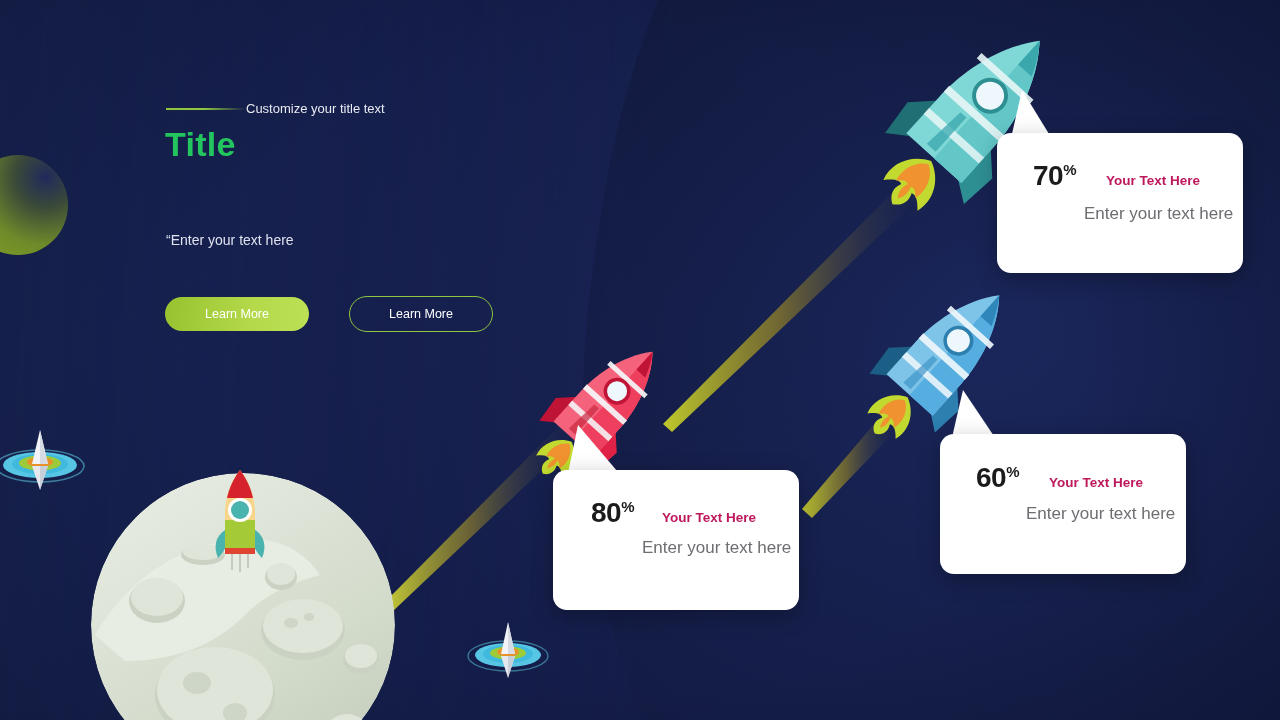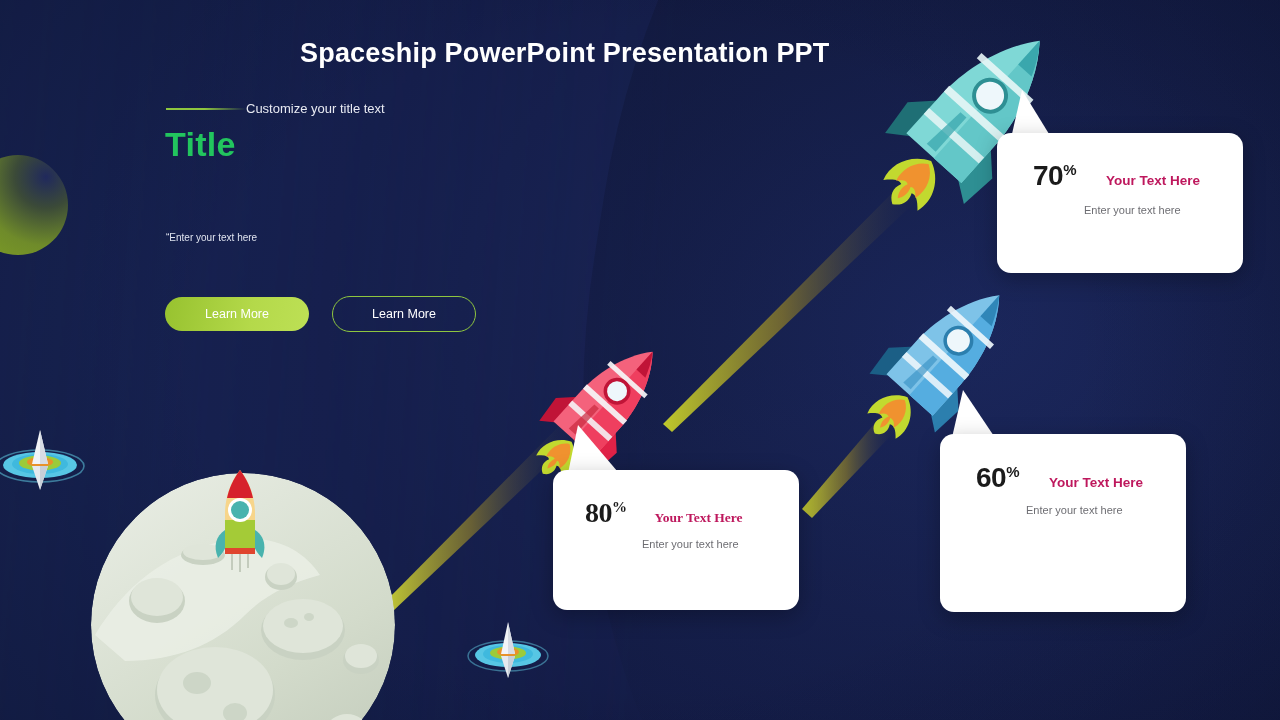--- a/index.html
+++ b/index.html
@@ -49,44 +49,44 @@
   .subtitle{
     position:absolute;left:246px;top:101px;
     font-size:13px;color:#e8eaf2;font-weight:normal;
   }
   .title-green{
     position:absolute;left:165px;top:125px;
     font-size:34px;font-weight:bold;color:#22c55e;letter-spacing:.3px;
   }
   .body-quote{
     position:absolute;left:166px;top:232px;
-    font-size:10px;color:#dfe3ef;font-weight:normal;
-  }
-  .btn-row{position:absolute;left:165px;top:296px;display:flex;gap:23px;align-items:center;}
+    font-size:14px;color:#dfe3ef;font-weight:normal;
+  }
+  .btn-row{position:absolute;left:165px;top:296px;display:flex;gap:40px;align-items:center;}
   .btn{
     height:34px;min-width:144px;border-radius:18px;display:flex;align-items:center;justify-content:center;
     font-size:12.5px;cursor:pointer;user-select:none;
   }
   .btn-solid{
     background:linear-gradient(100deg,#97c22f 0%,#b4d94a 60%,#bde055 100%);
     color:#ffffff;border:none;
   }
   .btn-outline{
     background:transparent;border:1.4px solid #8ec63f;color:#ffffff;min-width:142px;
   }
   
   .card{
     position:absolute;background:#ffffff;border-radius:14px;
     box-shadow:0 6px 22px rgba(0,0,0,.28);
   }
   .card .pct-row{display:flex;align-items:baseline;}
   .pct{font-size:28px;font-weight:bold;color:#1b1b1b;letter-spacing:-.5px;}
   .pct sup{font-size:15px;font-weight:bold;vertical-align:super;}
   .card-head{font-size:13.5px;font-weight:bold;color:#be185d;}
-  .card-sub{font-size:11px;color:#6d6d72;padding-left:48px;}
+  .card-sub{font-size:17px;color:#6d6d72;padding-left:48px;}
 </style>
 </head>
 <body>
 
 <div id="slide">
 
   <div class="bg-base"></div>
   <div class="bg-swoosh"></div>
   <div class="bg-swoosh2"></div>
   <div class="bg-vignette"></div>
@@ -202,28 +202,28 @@
 
   <div class="card" style="left:997px;top:133px;width:246px;height:140px;">
     <div class="pct-row" style="position:absolute;left:36px;top:27px;">
       <span class="pct"><span>70</span><sup>%</sup></span>
       <span class="card-head" style="margin-left:30px;">Your Text Here</span>
     </div>
     <div class="card-sub" style="position:absolute;left:39px;top:71px;">Enter your text here</div>
   </div>
 
   <div class="card" style="left:553px;top:470px;width:246px;height:140px;">
-    <div class="pct-row" style="position:absolute;left:32px;top:27px;font-family:Liberation Serif, serif;">
+    <div class="pct-row" style="position:absolute;left:38px;top:27px;">
       <span class="pct"><span>80</span><sup>%</sup></span>
       <span class="card-head" style="margin-left:28px;">Your Text Here</span>
     </div>
     <div class="card-sub" style="position:absolute;left:41px;top:68px;">Enter your text here</div>
   </div>
 
-  <div class="card" style="left:940px;top:434px;width:246px;height:178px;">
+  <div class="card" style="left:940px;top:434px;width:246px;height:140px;">
     <div class="pct-row" style="position:absolute;left:36px;top:28px;">
       <span class="pct"><span>60</span><sup>%</sup></span>
       <span class="card-head" style="margin-left:30px;">Your Text Here</span>
     </div>
     <div class="card-sub" style="position:absolute;left:38px;top:70px;">Enter your text here</div>
   </div>
 
   <svg width="320" height="260" style="position:absolute;left:85px;top:465px;">
     <defs>
       <clipPath id="moonClip">
@@ -306,21 +306,20 @@
     <ellipse cx="44" cy="41" rx="33" ry="12" fill="#57c6e4"></ellipse>
     <ellipse cx="44" cy="40" rx="25" ry="9" fill="#3fb9de"></ellipse>
     <ellipse cx="44" cy="39" rx="18" ry="6.5" fill="#9ccb3a"></ellipse>
     <ellipse cx="44" cy="38" rx="11" ry="4.5" fill="#e8912a"></ellipse>
     <path d="M44,8 L51,40 L37,40 Z" fill="#f2f4f7"></path>
     <path d="M44,8 L51,40 L44,40 Z" fill="#d7dce4"></path>
     <path d="M37,42 L51,42 L44,64 Z" fill="#e5e9ef"></path>
     <path d="M44,42 L51,42 L44,64 Z" fill="#c8cfd8"></path>
   </svg>
 
-  <div class="slide-title">Spaceship PowerPoint Presentation PPT</div>
   <div class="accent-line"></div>
   <div class="subtitle">Customize your title text</div>
   <div class="title-green">Title</div>
   <div class="body-quote">“Enter your text here</div>
 
   <div class="btn-row">
     <div class="btn btn-solid">Learn More</div>
     <div class="btn btn-outline">Learn More</div>
   </div>
 

